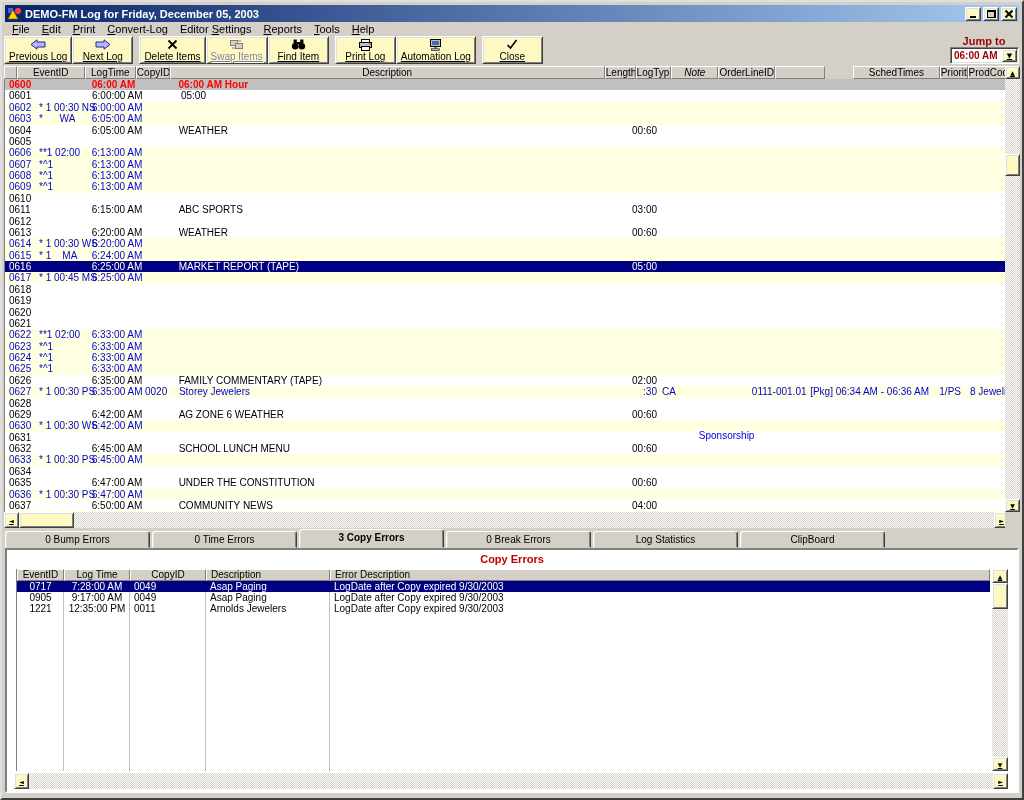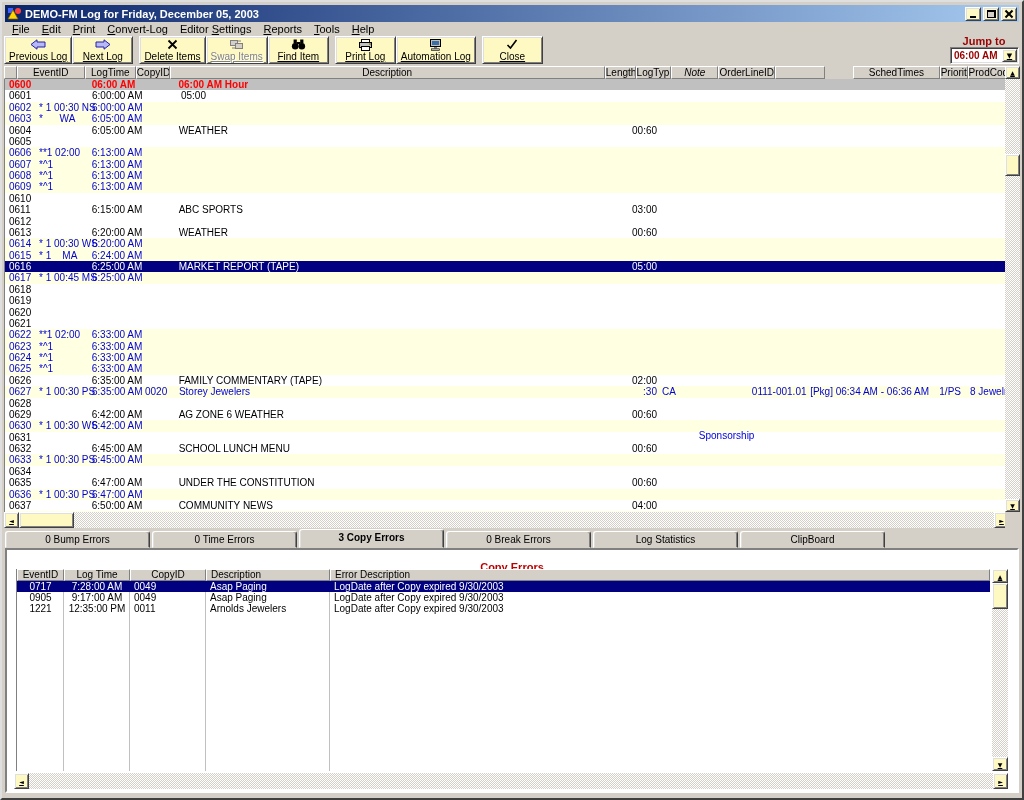--- a/index.html
+++ b/index.html
@@ -80,21 +80,21 @@
 
   
   .tabstrip { position:absolute; top:527px; left:2px; right:2px; height:19px; }
   .tab { position:absolute; top:2px; height:17px; background:#d4d0c8; text-align:center; font-size:10px; line-height:16px;
     border:1px solid; border-color:#ffffff #404040 #d4d0c8 #ffffff; border-radius:3px 3px 0 0; box-shadow:inset -1px 0 0 #808080, inset 1px 0 0 #dfdfdf; overflow:hidden; white-space:nowrap; }
   .tab.active { top:0; height:19px; font-weight:bold; z-index:2; }
 
   
   .panel { position:absolute; top:546px; left:3px; right:3px; height:245px; background:#fff;
     border:2px solid; border-color:#808080 #ffffff #ffffff #808080; }
-  .panel-title { position:absolute; top:11px; left:0; right:0; text-align:center; color:var(--accent_red); font-weight:bold; font-size:11px; }
+  .panel-title { position:absolute; top:3px; left:0; right:0; text-align:center; color:var(--accent_red); font-weight:bold; font-size:11px; }
   .ptable { position:absolute; left:9px; top:19px; right:27px; bottom:20px; border-left:1px solid #808080; overflow:hidden; }
   .pt-head { display:flex; height:12px; }
   .pt-hcell { height:12px; font-size:10px; line-height:10px; overflow:hidden; white-space:nowrap;
     border:1px solid; border-color:#ffffff #808080 #808080 #ffffff; background:#d4d0c8; }
   .pt-lines { position:absolute; top:12px; bottom:0; width:1px; background:#c0c0c0; }
   .prow { display:flex; height:11px; line-height:11px; font-size:10px; position:relative; z-index:1; }
   .prow.sel { background:var(--selected_bg); color:#fff; }
   .p-id   { width:47px; text-align:center; }
   .p-time { width:66px; text-align:center; white-space:nowrap; }
   .p-copy { width:76px; padding-left:4px; }

